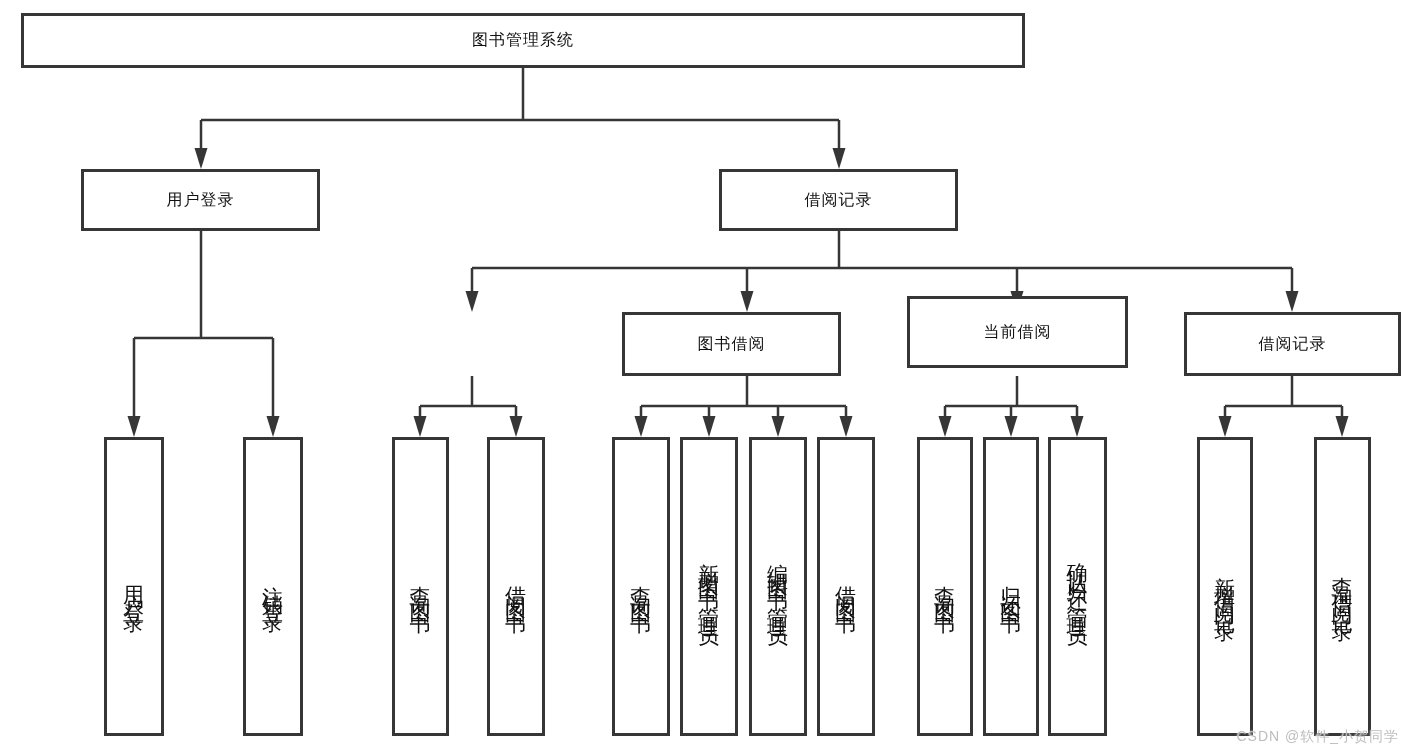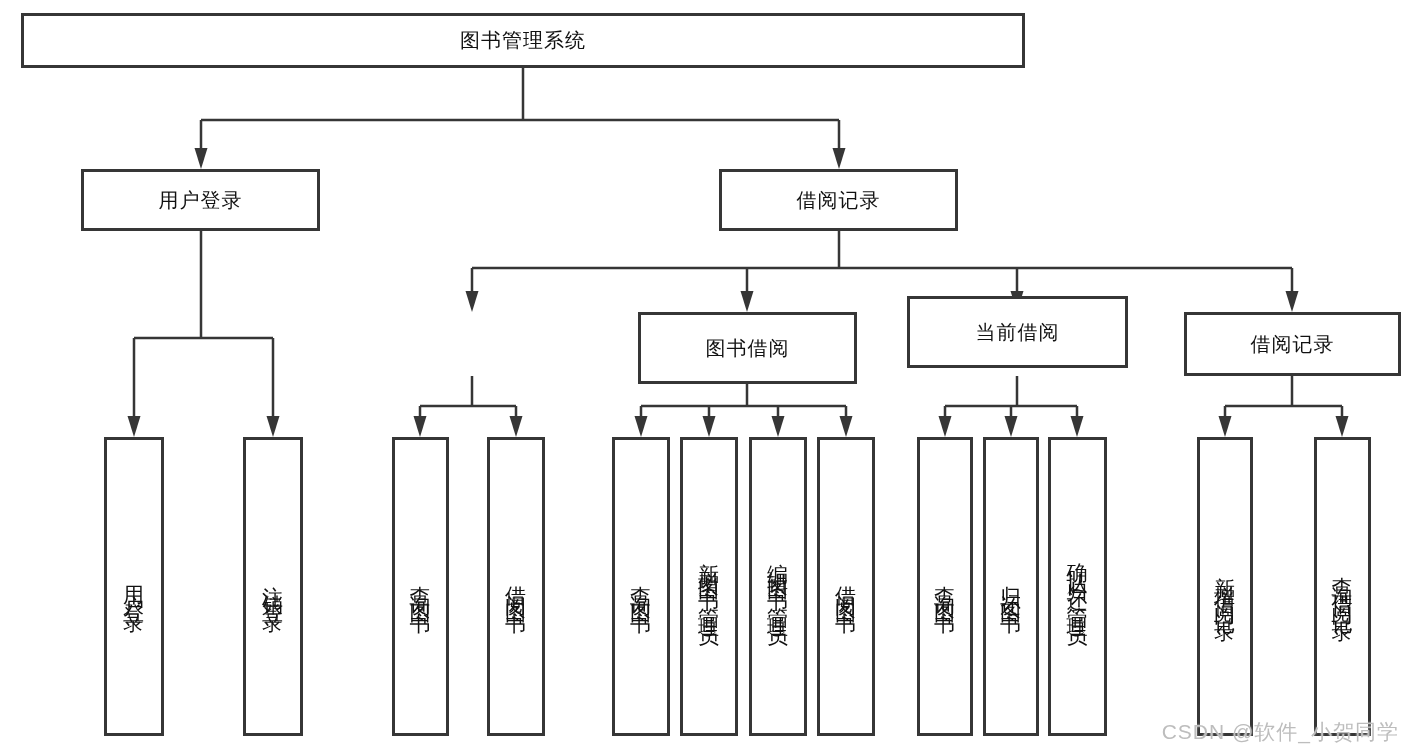--- a/index.html
+++ b/index.html
@@ -1,24 +1,24 @@
 <!DOCTYPE html>
 <html><head>
 <meta charset="utf-8">
 <style>
   html,body{margin:0;padding:0;background:#ffffff;}
   body{font-family:"Liberation Sans",sans-serif;color:#111111;}
   .canvas{position:relative;width:1405px;height:747px;background:#ffffff;overflow:hidden;}
   svg.wires{position:absolute;left:0;top:0;width:1405px;height:747px;}
   .box{position:absolute;box-sizing:border-box;background:#ffffff;border:3px solid #363636;
        display:flex;align-items:center;justify-content:center;}
-  .box.h .lbl{font-size:20px;letter-spacing:1px;white-space:nowrap;}
+  .box.h .lbl{font-size:16px;letter-spacing:1px;white-space:nowrap;}
   .box.v .lbl{writing-mode:vertical-rl;text-orientation:mixed;font-size:21px;
               letter-spacing:9px;line-height:1;white-space:nowrap;}
-  .watermark{position:absolute;right:6px;bottom:1px;font-size:21px;color:#bdbdbd;
+  .watermark{position:absolute;right:6px;bottom:1px;font-size:14px;color:#bdbdbd;
              text-shadow:0 0 2px #ffffff;letter-spacing:1px;white-space:nowrap;}
 </style>
 </head>
 <body>
 
 <div class="canvas">
 
   <svg class="wires" viewBox="0 0 1405 747" xmlns="http://www.w3.org/2000/svg">
     <path d="M523 68 V120 M201 120 H839 M201 120 V152 M839 120 V152
              M201 231 V338 M134 338 H273 M134 338 V420 M273 338 V420
@@ -54,21 +54,21 @@
     <span class="lbl">图书管理系统</span>
   </div>
 
   <div class="box h" style="left:81px;top:169px;width:239px;height:62px">
     <span class="lbl">用户登录</span>
   </div>
   <div class="box h" style="left:719px;top:169px;width:239px;height:62px">
     <span class="lbl">借阅记录</span>
   </div>
 
-  <div class="box h" style="left:638px;top:312px;width:219px;height:72px">
+  <div class="box h" style="left:622px;top:312px;width:219px;height:64px">
     <span class="lbl">图书借阅</span>
   </div>
   <div class="box h" style="left:907px;top:296px;width:221px;height:72px">
     <span class="lbl">当前借阅</span>
   </div>
   <div class="box h" style="left:1184px;top:312px;width:217px;height:64px">
     <span class="lbl">借阅记录</span>
   </div>
 
   <div class="box v" style="left:104px;top:437px;width:60px;height:299px">

